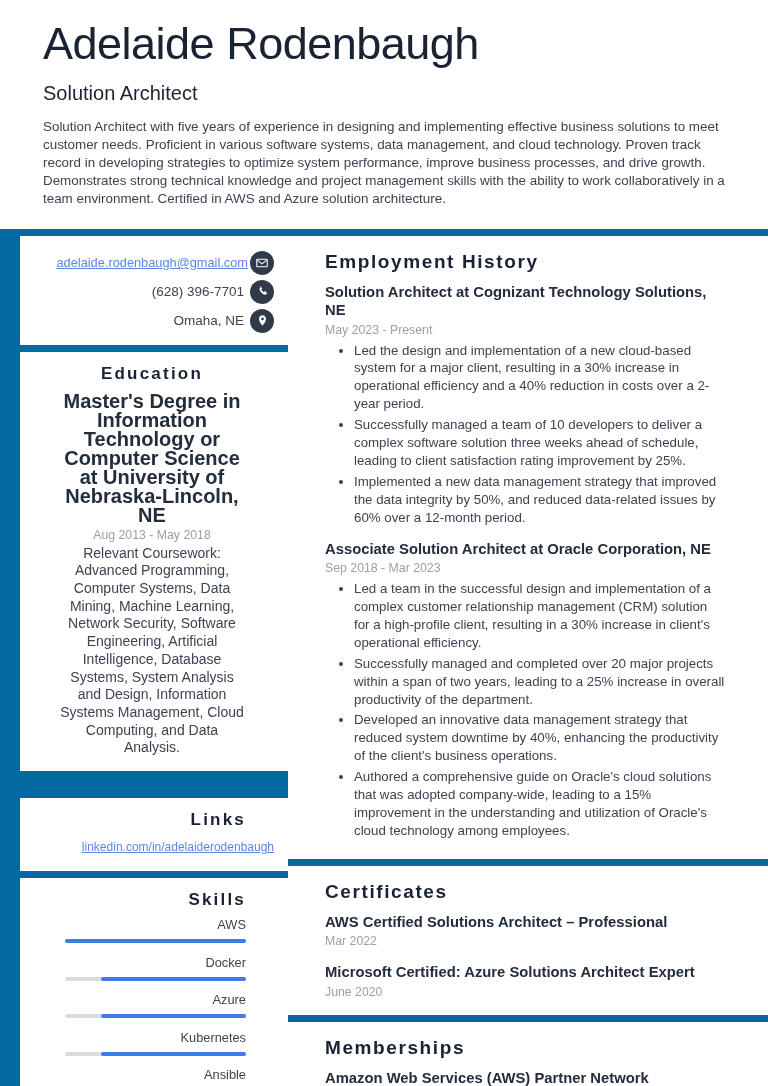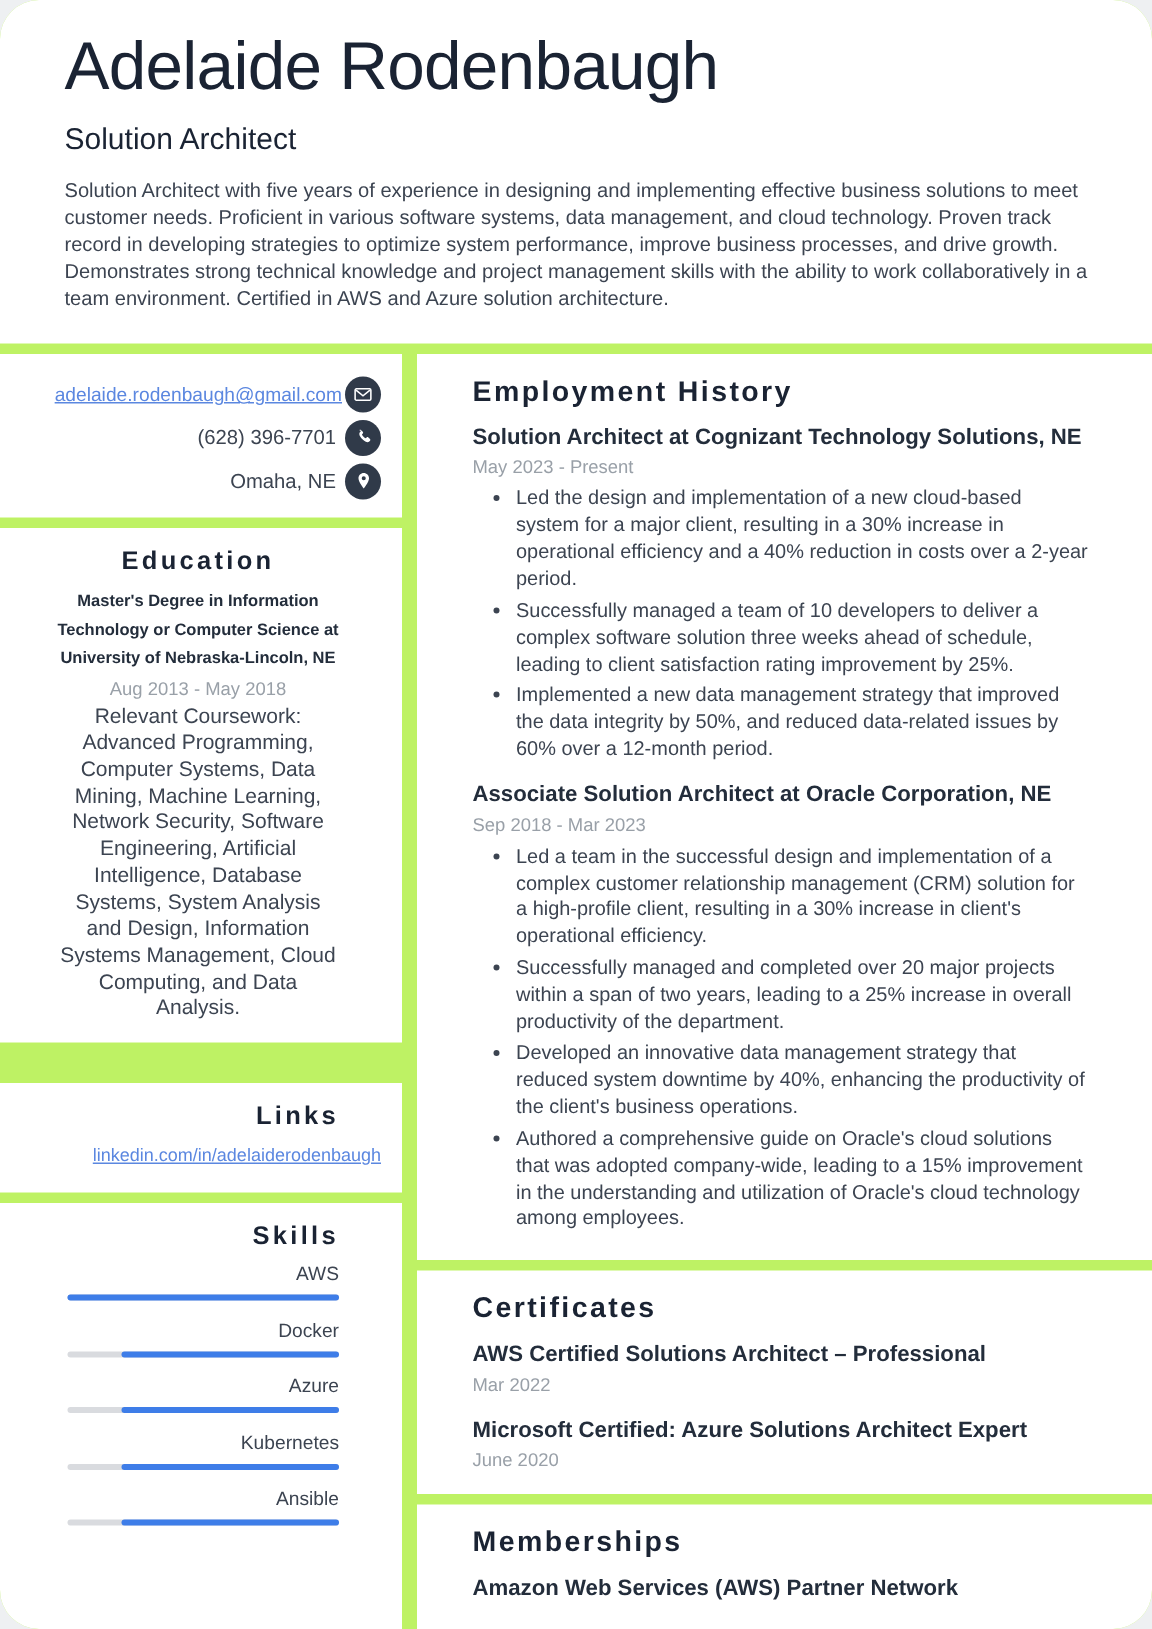--- a/index.html
+++ b/index.html
@@ -9,22 +9,21 @@
     background: #eef0f2;
     font-family: "Liberation Sans", sans-serif;
     -webkit-font-smoothing: antialiased;
   }
   .page {
     width: 768px;
     height: 1086px;
     display: flex;
     flex-direction: column;
     overflow: hidden;
-    background: #bef264;
-    border-radius: 26px;
+    background: #0369a1;
   }
 
   
   header {
     background: #ffffff;
     padding: 20px 43px 20px 43px;
   }
   .name {
     font-size: 45px;
     font-weight: 400;
@@ -44,23 +43,23 @@
     color: #3c4451;
     line-height: 18.2px;
     margin: 13px 0 0 0;
     max-width: 688px;
   }
 
   
   .columns {
     flex: 1;
     display: flex;
-    column-gap: 10px;
     margin-top: 7px;
     min-height: 0;
+    padding-left: 20px;
   }
   .sidebar {
     width: 268px;
     display: flex;
     flex-direction: column;
     row-gap: 7px;
   }
   .main-col {
     flex: 1;
     display: flex;
@@ -103,21 +102,21 @@
     font-weight: 700;
     color: #1a2333;
     letter-spacing: 2.2px;
     margin: 0 0 8px 0;
   }
   .edu-card {
     padding: 12px 42px 14px 38px;
     text-align: center;
   }
   .degree {
-    font-size: 11px;
+    font-size: 20px;
     font-weight: 700;
     color: #232d3b;
     line-height: 19px;
   }
   .muted-date {
     font-size: 12.3px;
     color: #99a0a8;
   }
   .edu-date { margin: 3px 0 3px 0; }
   .edu-desc {

